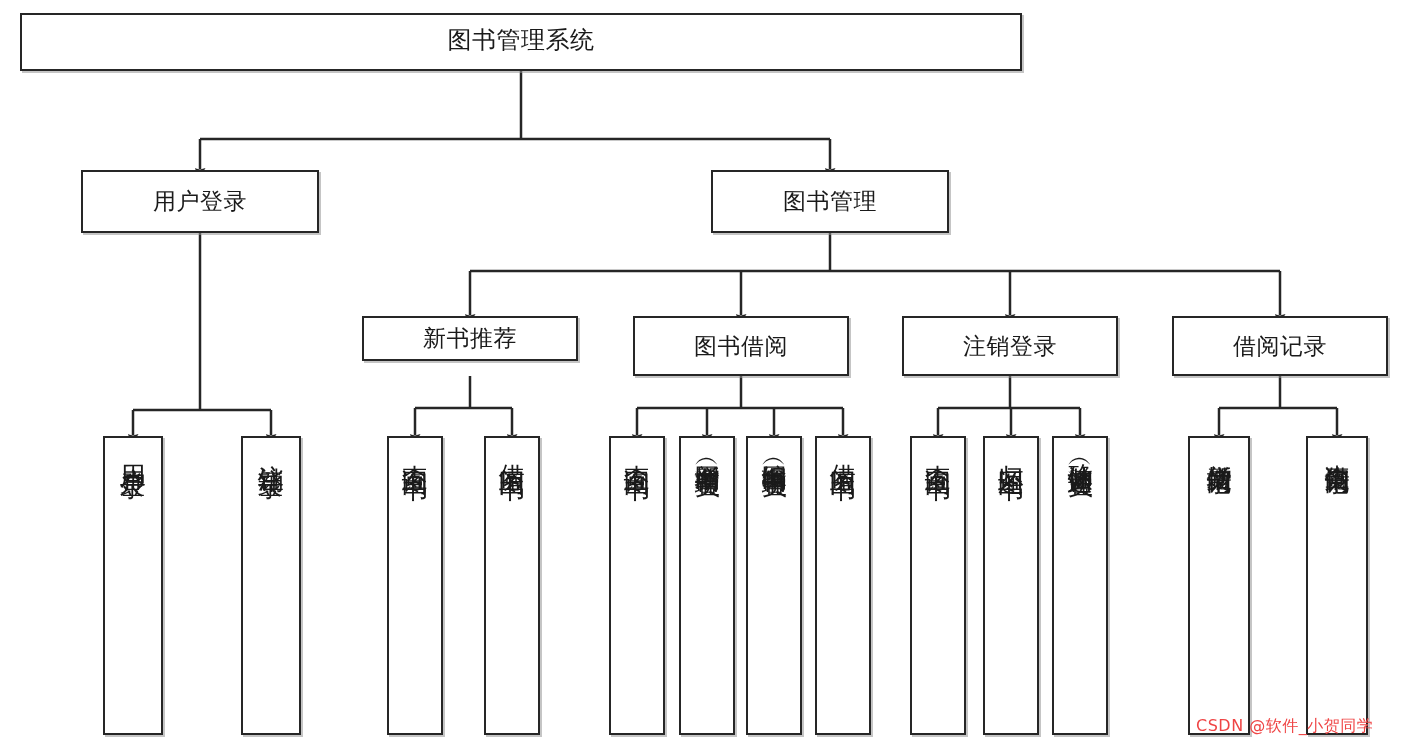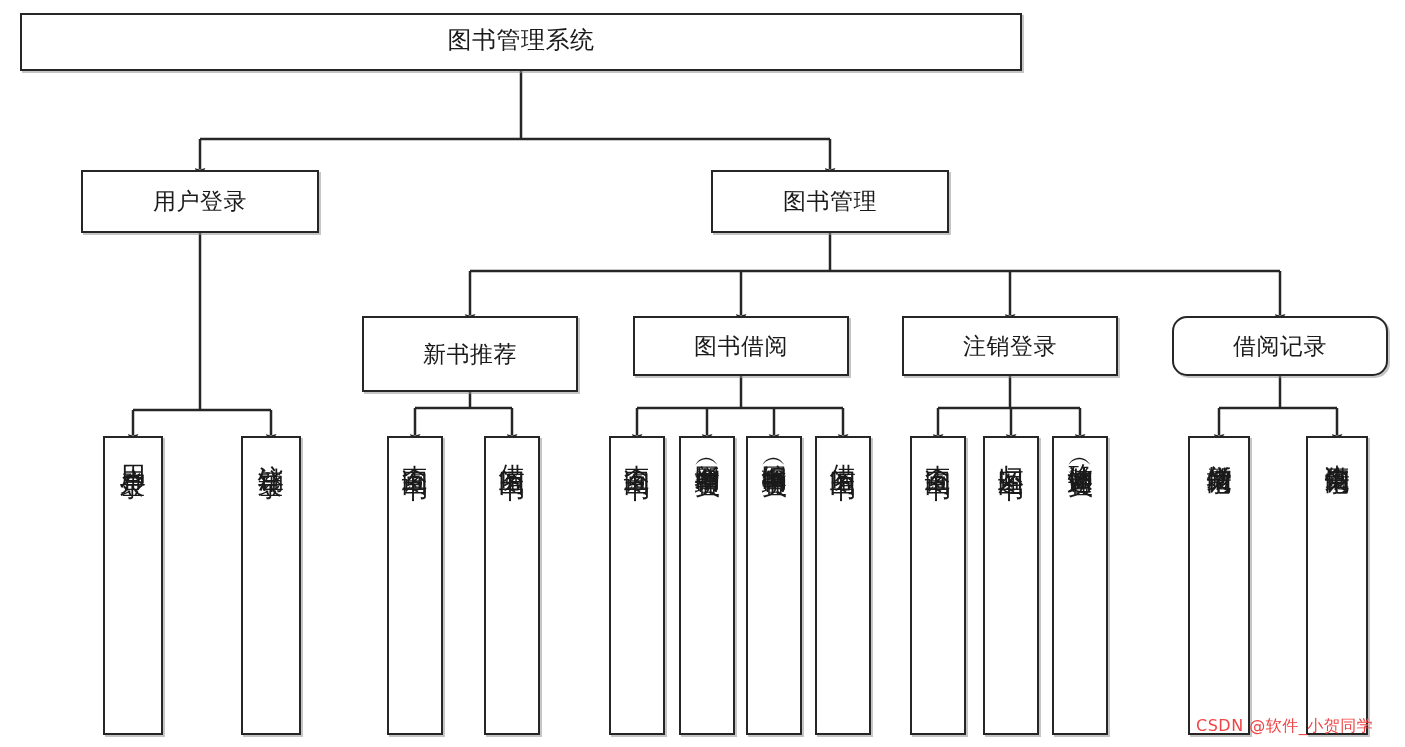--- a/index.html
+++ b/index.html
@@ -126,30 +126,30 @@
   <div id="nodes">
       <div class="node horiz root" style="left: 20px; top: 13px; width: 1002px; height: 58px;">
         <span class="label">图书管理系统</span>
       </div>
       <div class="node horiz" style="left: 81px; top: 170px; width: 238px; height: 63px;">
         <span class="label">用户登录</span>
       </div>
       <div class="node horiz" style="left: 711px; top: 170px; width: 238px; height: 63px;">
         <span class="label">图书管理</span>
       </div>
-      <div class="node horiz" style="left: 362px; top: 316px; width: 216px; height: 76px;">
+      <div class="node horiz" style="left: 362px; top: 316px; width: 216px; height: 45px;">
         <span class="label">新书推荐</span>
       </div>
       <div class="node horiz" style="left: 633px; top: 316px; width: 216px; height: 60px; justify-content: center;">
         <span class="label">图书借阅</span>
       </div>
       <div class="node horiz" style="left: 902px; top: 316px; width: 216px; height: 60px;">
         <span class="label">注销登录</span>
       </div>
-      <div class="node horiz" style="left: 1172px; top: 316px; width: 216px; height: 60px; border-radius: 15px;">
+      <div class="node horiz" style="left: 1172px; top: 316px; width: 216px; height: 60px;">
         <span class="label">借阅记录</span>
       </div>
       <div class="node vert" style="left: 103px; top: 436px; width: 60px; height: 299px;">
         <span class="label">用户登录</span>
       </div>
       <div class="node vert" style="left: 241px; top: 436px; width: 60px; height: 299px;">
         <span class="label">注销登录</span>
       </div>
       <div class="node vert" style="left: 387px; top: 436px; width: 56px; height: 299px;">
         <span class="label">查询图书</span>

